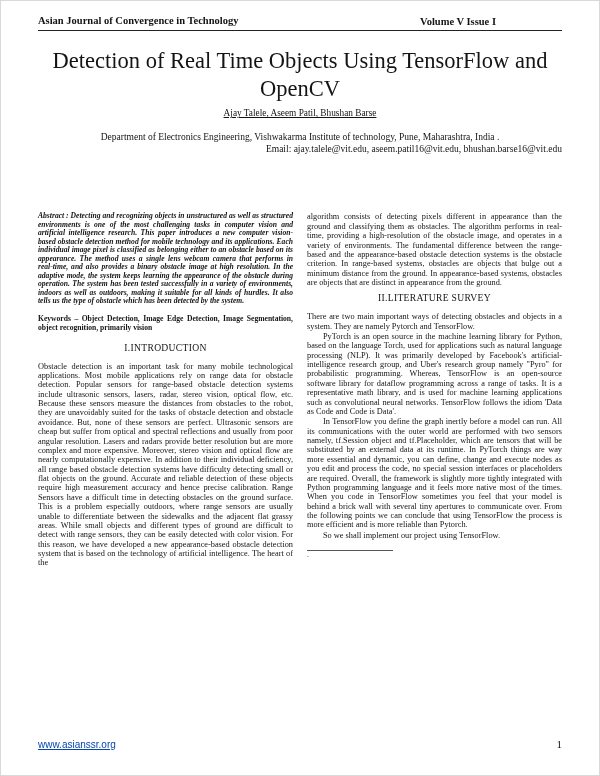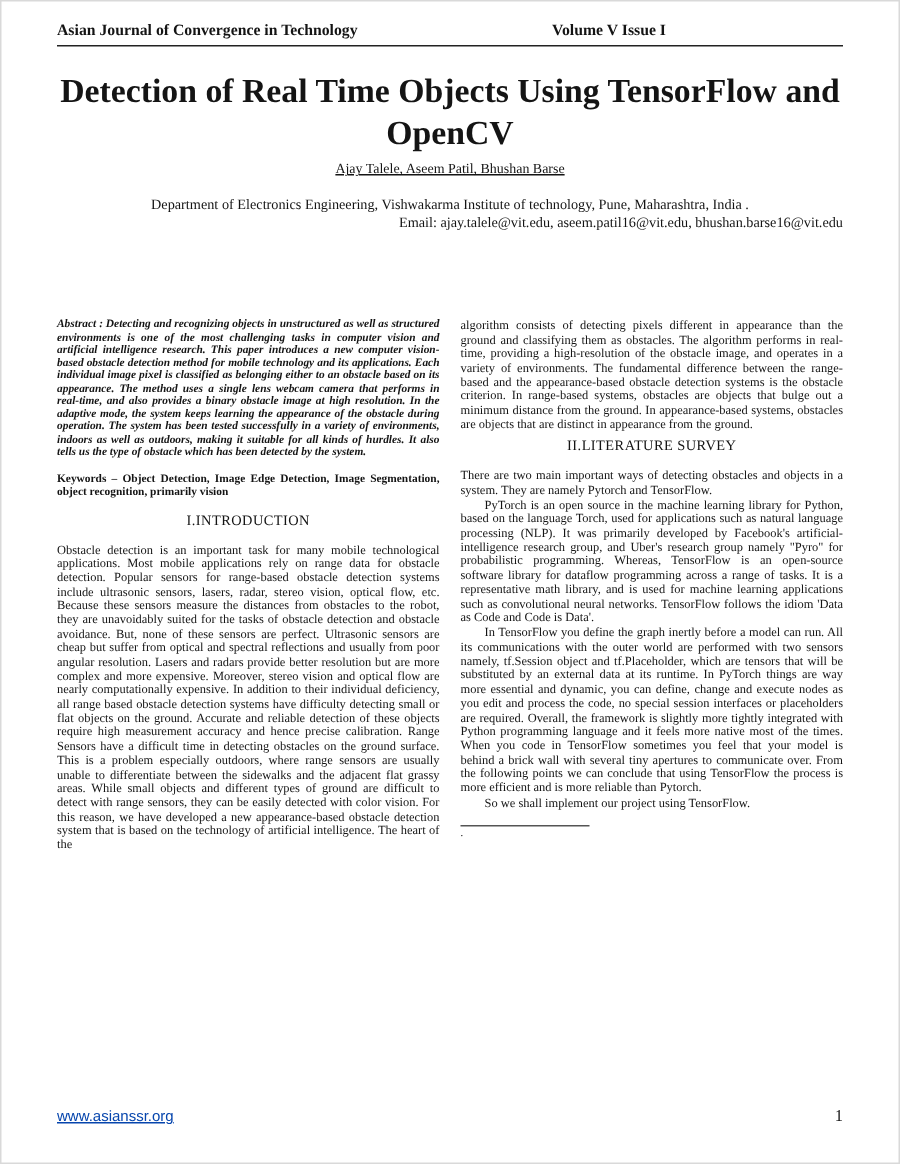--- a/index.html
+++ b/index.html
@@ -7,26 +7,26 @@
   body { background: #ffffff; font-family: "Liberation Serif", serif; color: #141414; }
   .page {
     position: relative;
     width: 600px; height: 776px;
     background: #ffffff;
     padding: 13px 37px 0 37px;
     overflow: hidden;
     border: 1px solid #d9d9d9;
   }
   
-  .hdr { display: flex; justify-content: space-between; align-items: center; font-weight: bold; font-size: 10.5px; }
+  .hdr { display: flex; justify-content: space-between; align-items: flex-end; font-weight: bold; font-size: 10.5px; }
   .hdr-left div { line-height: 1.25; }
-  .hdr-vol { margin-right: 118px; }
+  .hdr-vol { margin-right: 66px; }
   .hdr-rule { border: none; border-top: 1.2px solid #222; margin-top: 3px; }
   
-  .title { margin-top: 16px; text-align: center; font-weight: bold; font-size: 22.5px; line-height: 1.25; }
+  .title { margin-top: 16px; text-align: center; font-weight: normal; font-size: 22.5px; line-height: 1.25; }
   .authors { margin-top: 5px; text-align: center; font-size: 9.3px; text-decoration: underline; }
   .affil   { margin-top: 14px; text-align: center; font-size: 9.5px; }
   .email   { margin-top: 2px; text-align: right; font-size: 9.5px; }
   
   .cols { display: flex; gap: 14px; margin-top: 58px; }
   .col { width: 50%; font-size: 8.3px; line-height: 1.13; text-align: justify; }
   .abstract { font-weight: bold; font-style: italic; font-size: 7.6px; line-height: 1.12; }
   .keywords { font-weight: bold; font-size: 7.6px; line-height: 1.18; margin-top: 9px; }
   .sec-head { display: flex; justify-content: center; font-size: 9.6px; margin: 10px 0 8px 0; letter-spacing: 0.3px; }
   .para { margin-bottom: 1px; }

